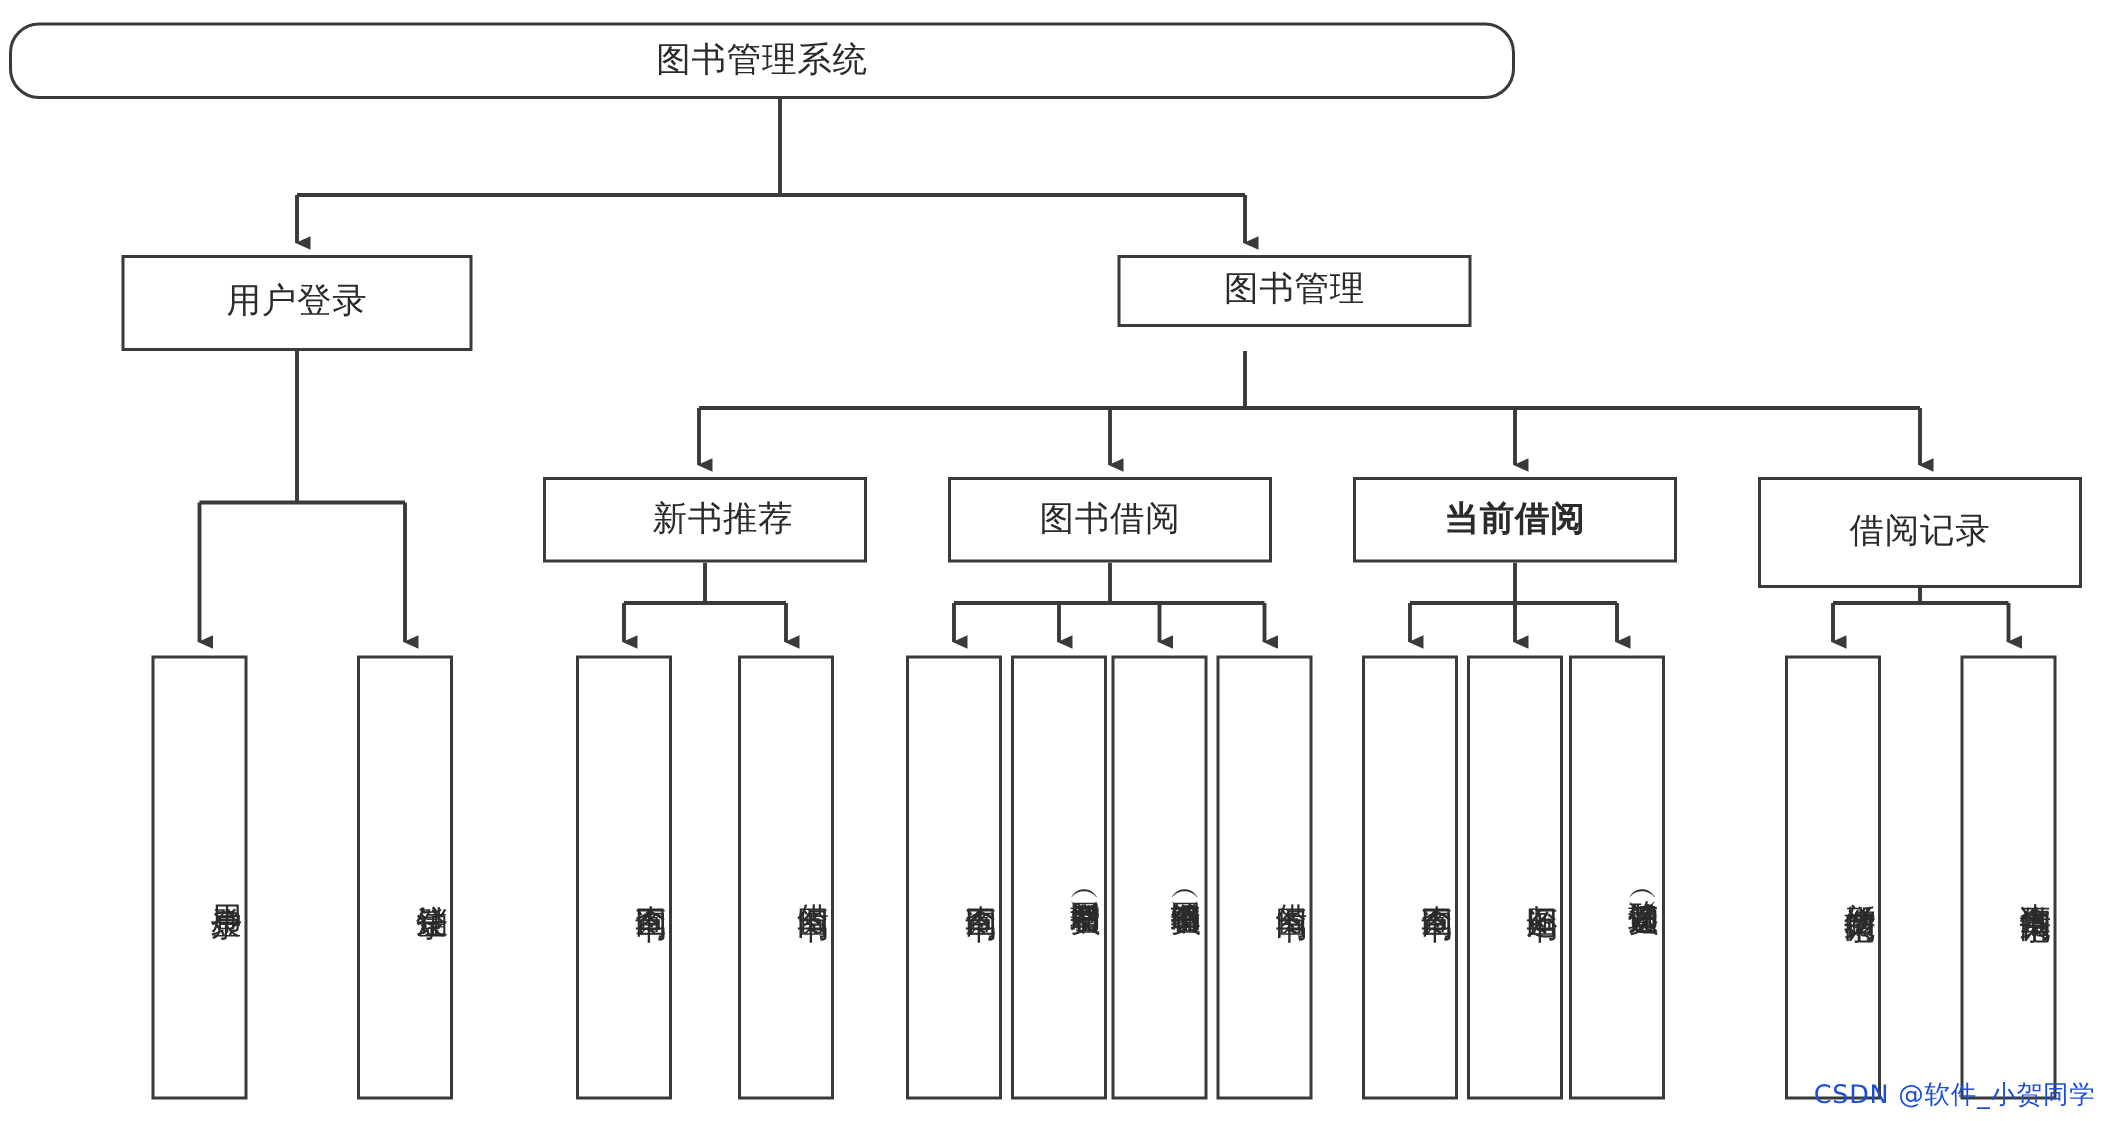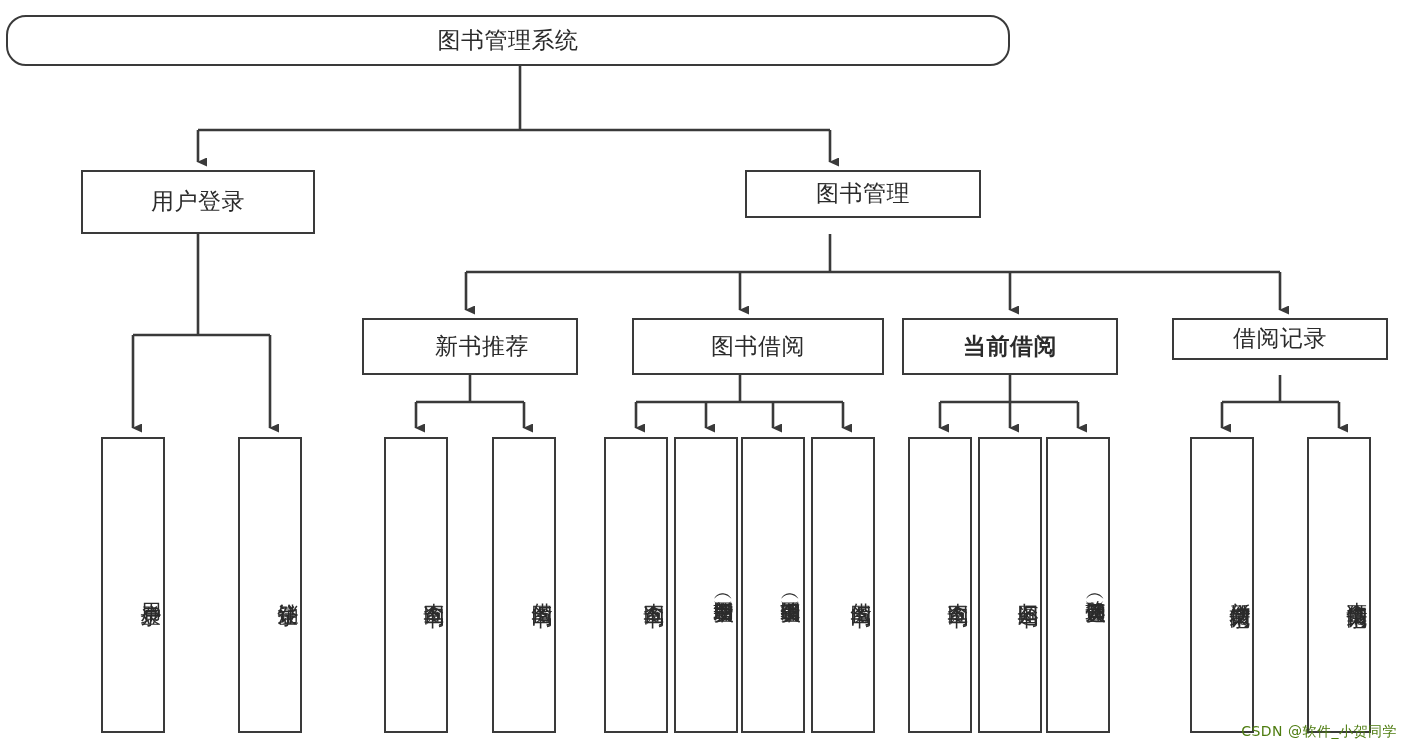--- a/index.html
+++ b/index.html
@@ -58,22 +58,22 @@
   }
   .node-v.tall {
     padding-top: 4px;
     font-size: 20px;
     letter-spacing: 0.5px;
   }
   #watermark {
     position: absolute;
     right: 8px;
     bottom: 6px;
-    font-size: 14px;
-    color: #4d7c0f;
+    font-size: 17px;
+    color: #1d4ed8;
     letter-spacing: 0.5px;
     z-index: 5;
     white-space: nowrap;
   }
 </style>
 </head>
 <body>
 
 <div id="diagram-canvas">
 
@@ -128,25 +128,25 @@
   </svg>
 
   <div class="node node-h node-root" style="left:6px; top:15px; width:1004px; height:51px;border-radius:20px;">图书管理系统</div>
 
   <div class="node node-h" style="left:81px; top:170px; width:234px; height:64px;">用户登录</div>
 
   <div class="node node-h" style="left:712px; top:170px; width:236px; height:48px;margin-left:33px;">图书管理</div>
 
   <div class="node node-h" style="left:362px; top:318px; width:216px; height:57px;padding-left:24px;">新书推荐</div>
 
-  <div class="node node-h" style="left:632px; top:318px; width:252px; height:57px;">图书借阅</div>
+  <div class="node node-h" style="left:632px; top:318px; width:216px; height:57px;">图书借阅</div>
 
   <div class="node node-h" style="left:902px; top:318px; width:216px; height:57px;font-weight:bold;">当前借阅</div>
 
-  <div class="node node-h" style="left:1172px; top:318px; width:216px; height:42px;">借阅记录</div>
+  <div class="node node-h" style="left:1172px; top:318px; width:216px; height:74px;">借阅记录</div>
 
   <div class="node node-v" style="left:101px; top:437px; width:64px; height:296px;">用户登录</div>
 
   <div class="node node-v" style="left:238px; top:437px; width:64px; height:296px;">注销登录</div>
 
   <div class="node node-v" style="left:384px; top:437px; width:64px; height:296px;">查询图书</div>
 
   <div class="node node-v" style="left:492px; top:437px; width:64px; height:296px;">借阅图书</div>
 
   <div class="node node-v" style="left:604px; top:437px; width:64px; height:296px;">查询图书</div>

